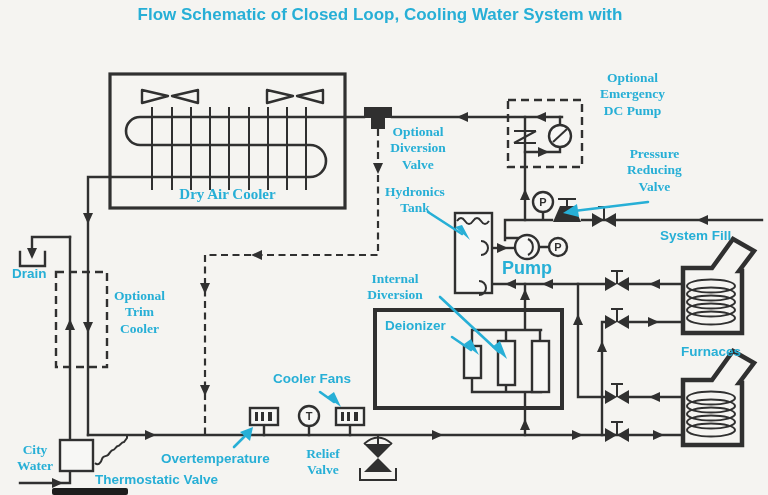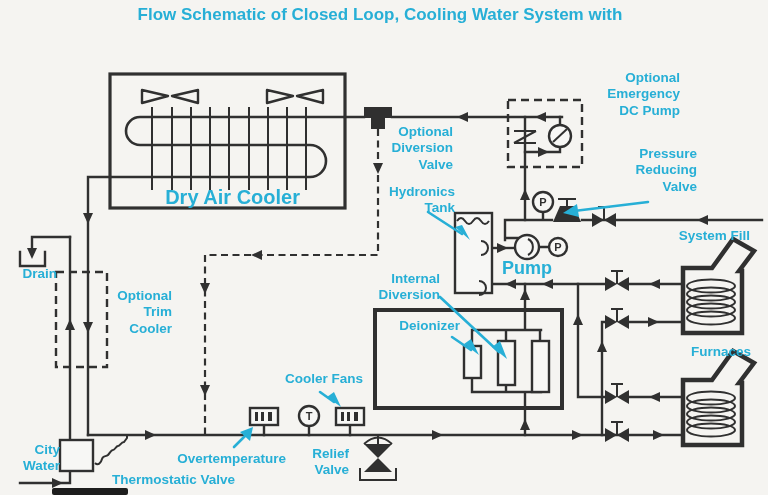--- a/index.html
+++ b/index.html
@@ -23,23 +23,23 @@
   .thin{stroke:var(--line);stroke-width:2;fill:none;}
   .coil{stroke:var(--line);stroke-width:2.6;fill:none;}
   .blk{fill:var(--line);stroke:none;}
   .wht{fill:#f7f7f5;stroke:var(--line);stroke-width:2.4;}
   .lead{stroke:var(--accent);stroke-width:2.6;fill:none;stroke-linecap:round;}
   .leadfill{fill:var(--accent);stroke:none;}
   .gtext{fill:var(--line);font:bold 11px "Liberation Sans",sans-serif;text-anchor:middle;}
   
   .lbl{
     position:absolute;color:var(--accent);font-weight:bold;font-size:13.5px;
-    line-height:1.22;white-space:pre-line;text-align:right;
+    line-height:1.22;white-space:pre-line;
   }
-  .c{text-align:right;}
+  .c{text-align:center;font-family:Liberation Serif, serif;}
   .title-wrap{position:absolute;left:0;top:5px;width:760px;text-align:center;
     color:var(--accent);font-weight:bold;font-size:17px;line-height:1.18;}
   sup{font-size:8px;}
   #artifact{position:absolute;left:52px;top:488px;width:76px;height:7px;
     background:#1d1d1d;border-radius:2px;}
 </style>
 </head>
 <body>
 
 <div id="stage">
@@ -265,21 +265,21 @@
         <polygon class="leadfill" points="327,397 341,407 334,392"></polygon>
     <path class="lead" d="M234,447 L247,434"></path>
         <polygon class="leadfill" points="240,432 253,427 250,441"></polygon>
   </g>
 </svg>
 
 <div class="title-wrap">
   <div>Flow Schematic of Closed Loop, Cooling Water System with</div>
 </div>
 
-<div class="lbl c" style="left:155px;top:185px;width:145px;font-size:20px">Dry Air Cooler</div>
+<div class="lbl c" style="left:155px;top:185px;width:145px;font-size:15px">Dry Air Cooler</div>
 
 <div class="lbl c" style="left:383px;top:124px;width:70px">Optional
 Diversion
 Valve</div>
 
 <div class="lbl c" style="left:375px;top:184px;width:80px">Hydronics
 Tank</div>
 
 <div class="lbl c" style="left:585px;top:70px;width:95px">Optional
 Emergency

